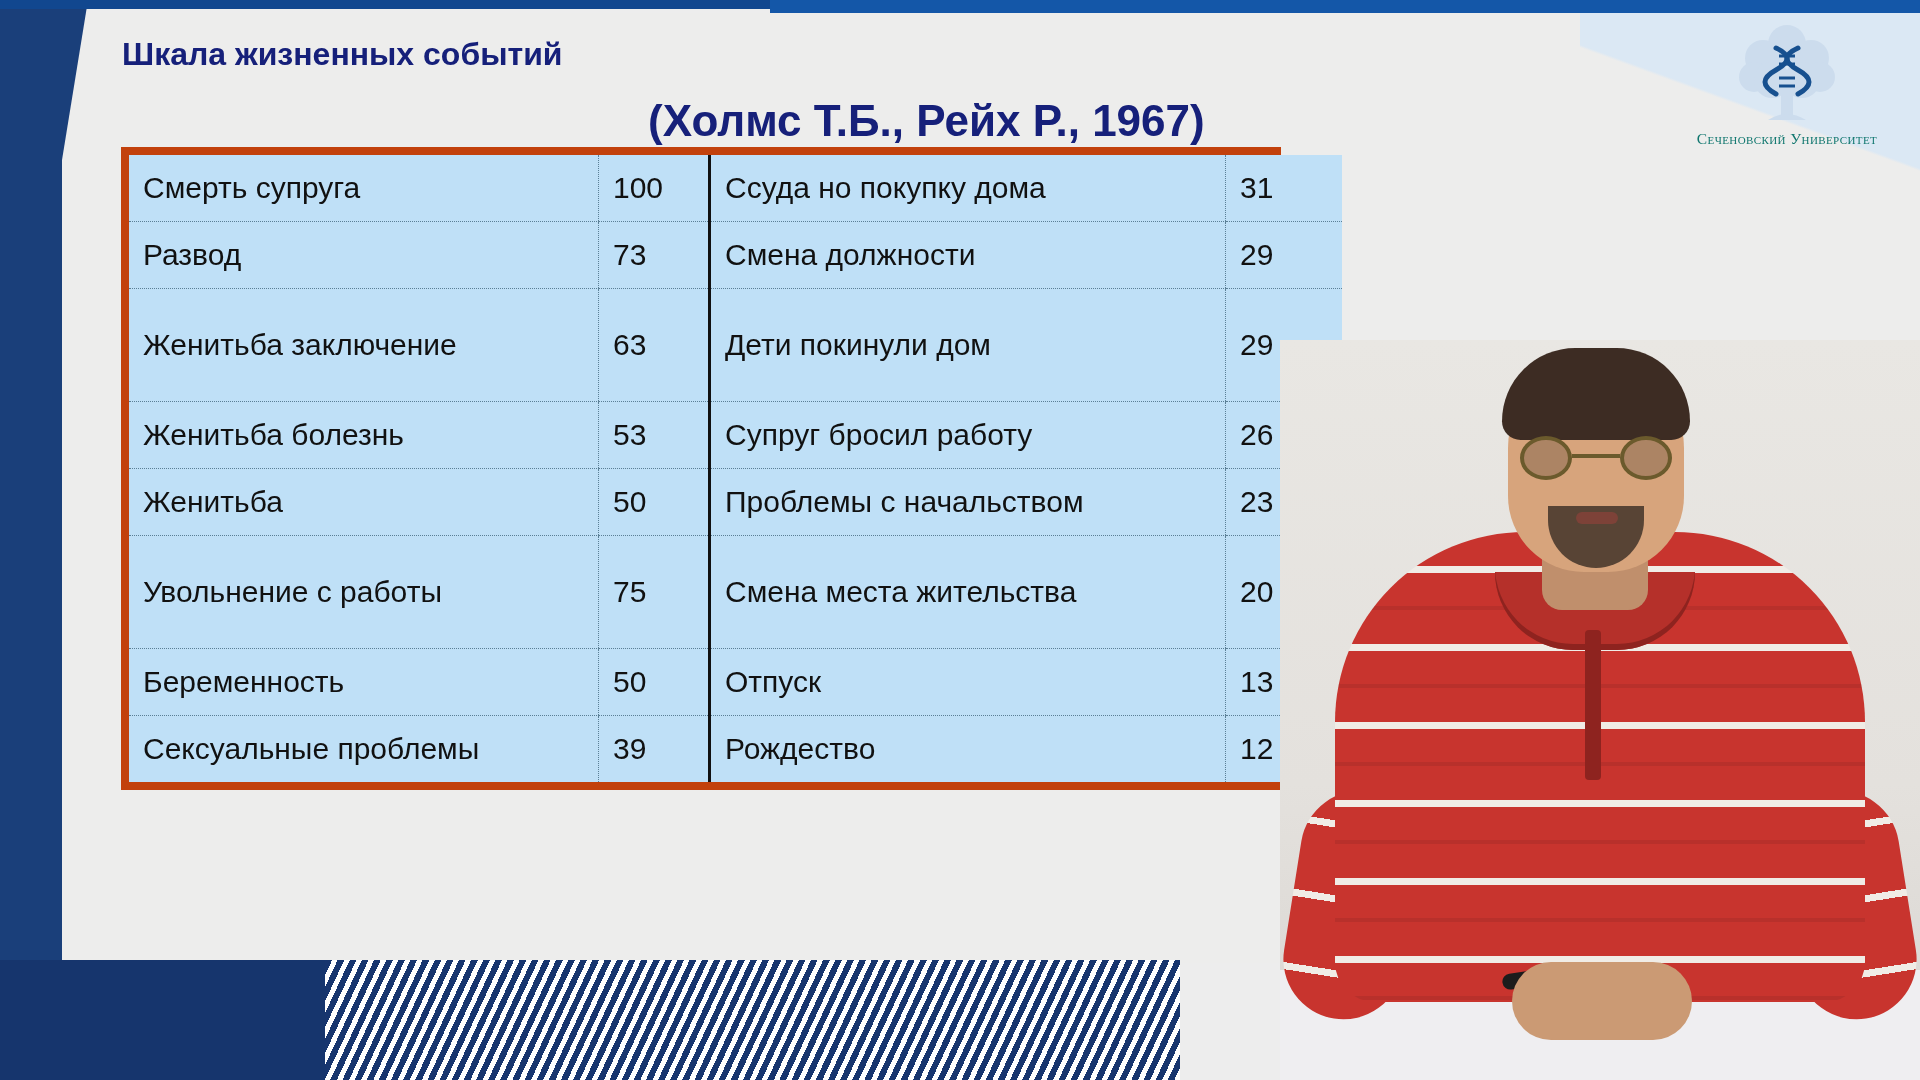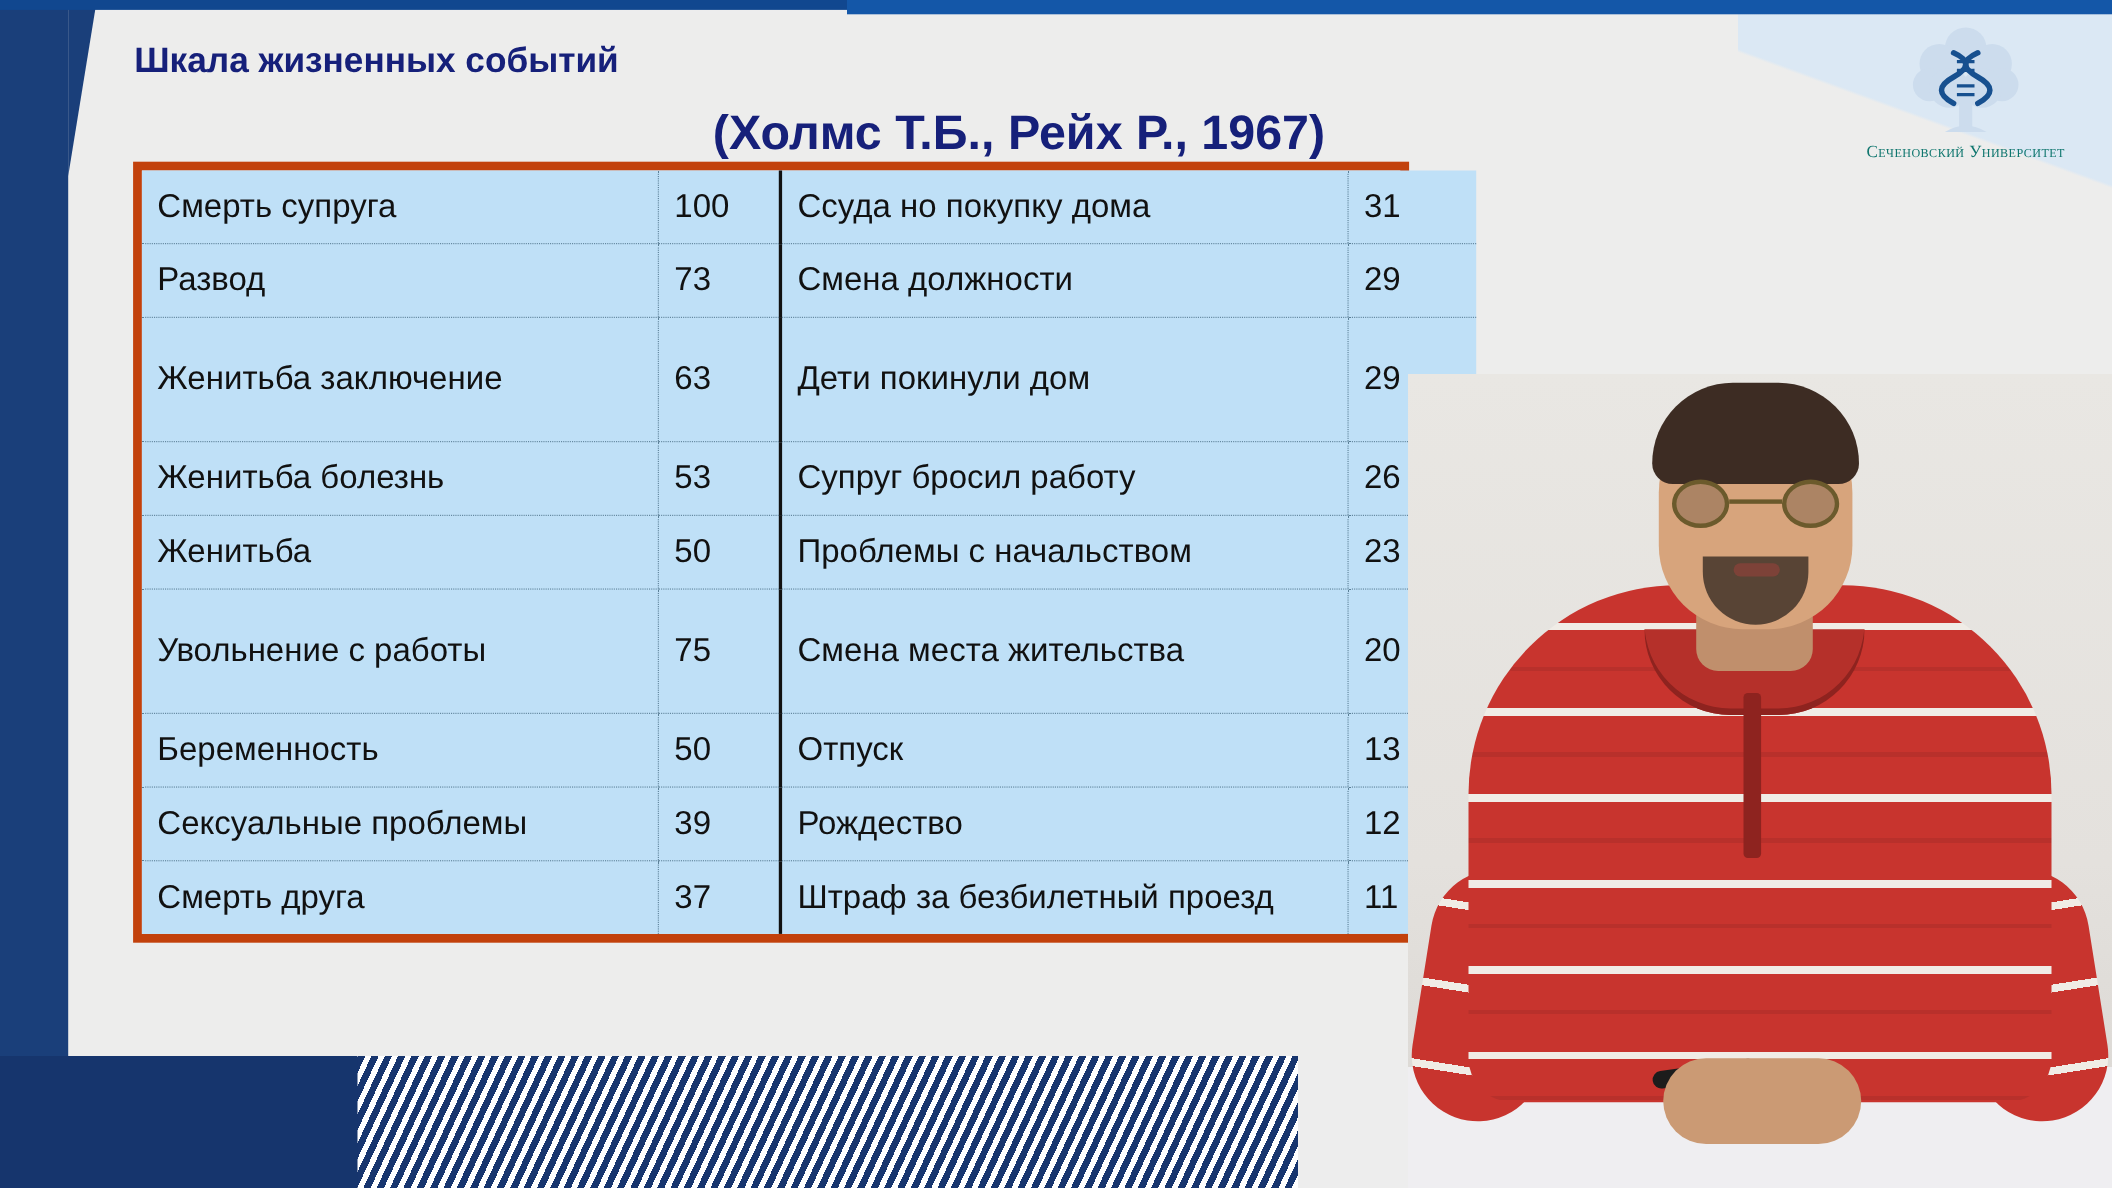--- a/index.html
+++ b/index.html
@@ -385,26 +385,20 @@
             <td class="c-val-l">50</td>
             <td class="c-label-r">Отпуск</td>
             <td class="c-val-r">13</td>
           </tr>
           <tr class="r-norm">
             <td class="c-label-l small-txt">Сексуальные проблемы</td>
             <td class="c-val-l">39</td>
             <td class="c-label-r">Рождество</td>
             <td class="c-val-r">12</td>
           </tr>
-          <tr class="r-norm">
-            <td class="c-label-l">Смерть друга</td>
-            <td class="c-val-l">37</td>
-            <td class="c-label-r small-txt">Штраф за безбилетный проезд</td>
-            <td class="c-val-r">11</td>
-          </tr>
         </tbody>
     </table>
   </div>
 
   <div class="presenter">
     <div class="pres-bg"></div>
     <div class="desk"></div>
     <div class="arm-l"></div>
     <div class="arm-r"></div>
     <div class="torso"></div>

